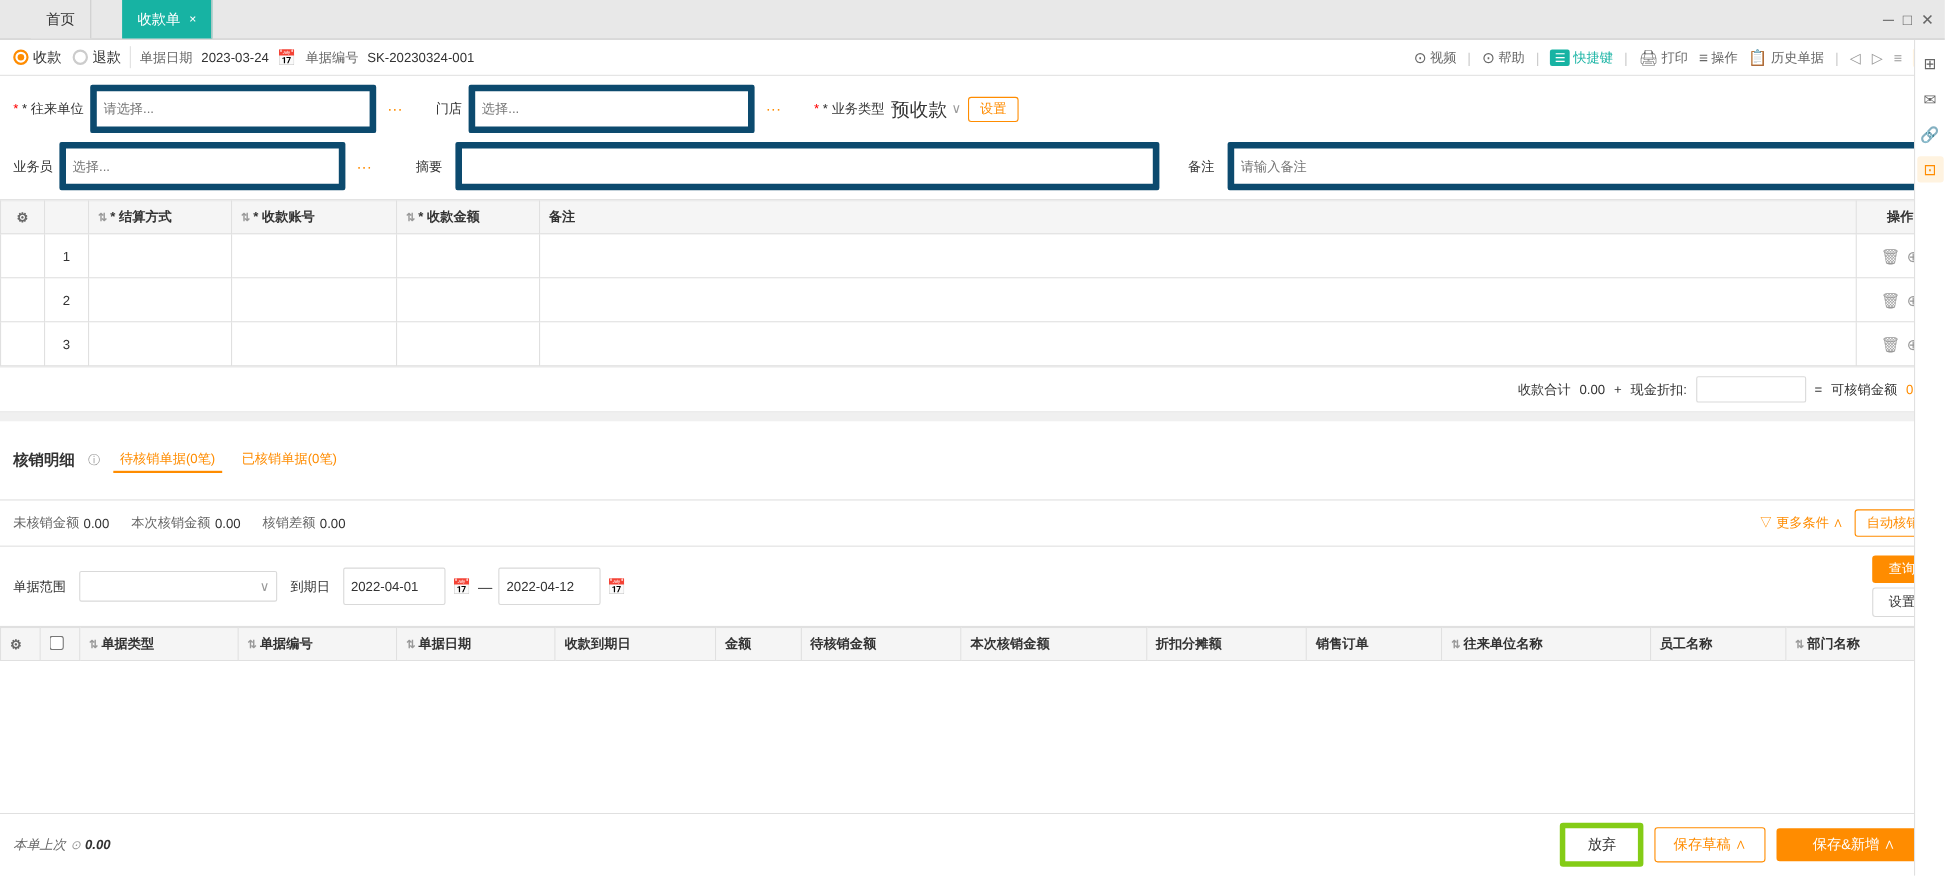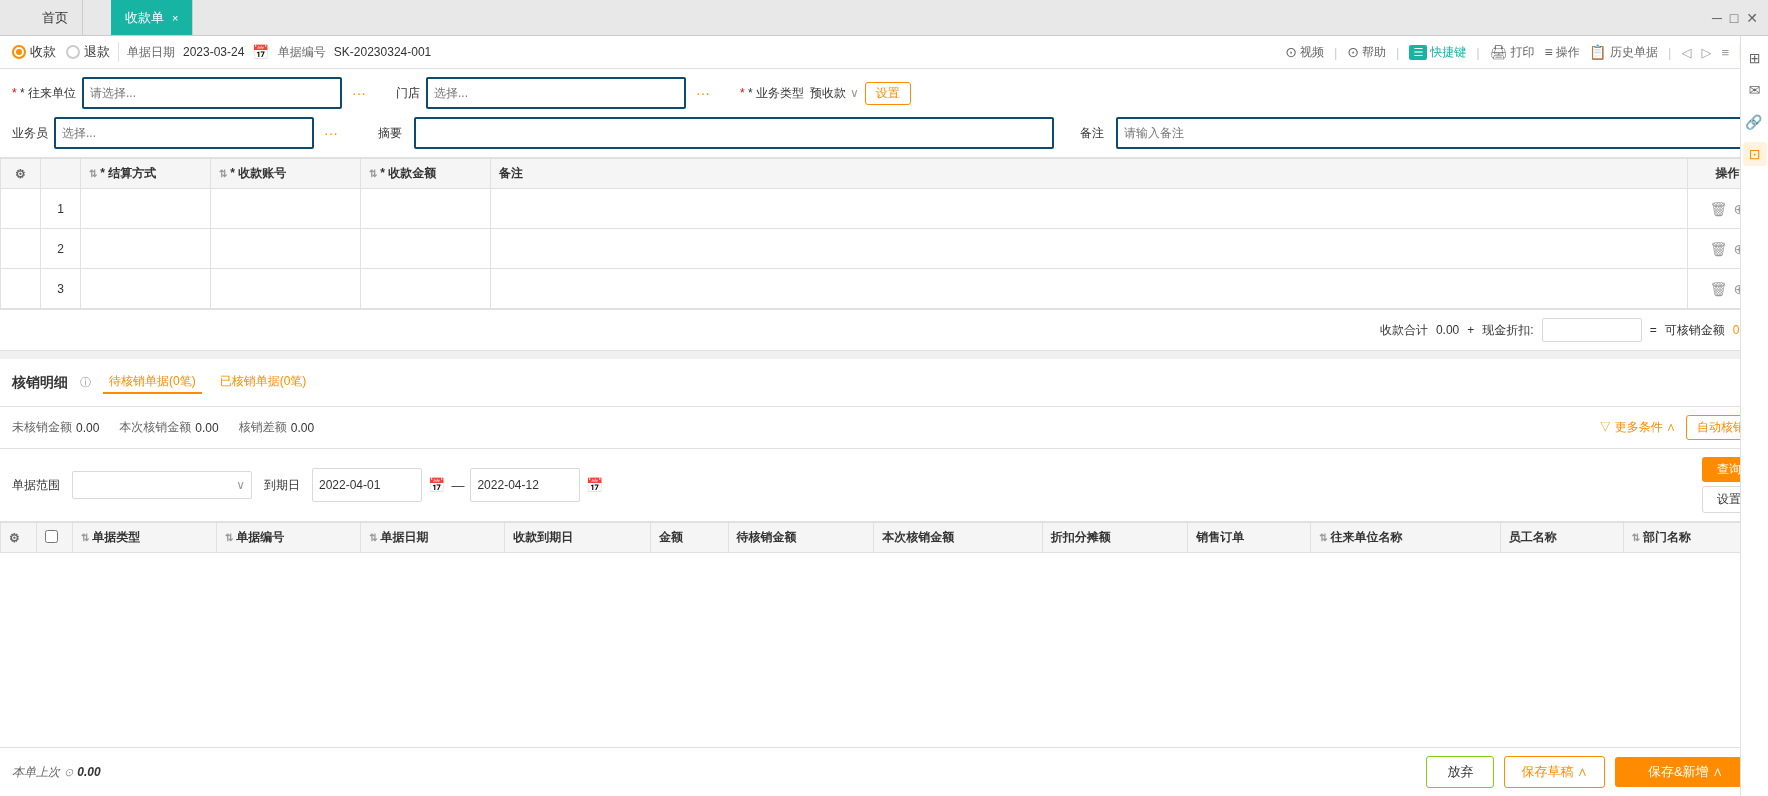--- a/index.html
+++ b/index.html
@@ -48,28 +48,28 @@
 
     
     .form-section {
       background: #fff; padding: 8px 12px; border-bottom: 1px solid #e0e0e0;
     }
     .form-row { display: flex; align-items: center; gap: 6px; margin-bottom: 8px; }
     .form-row:last-child { margin-bottom: 0; }
     .form-label { color: #333; font-size: 12px; white-space: nowrap; }
     .form-label.required::before { content: '* '; color: #f00; }
     .form-input {
-      flex: 1; height: 32px; border: 2px solid #0c4a6e; border-radius: 2px;
+      flex: 1; height: 44px; border: 6px solid #0c4a6e; border-radius: 2px;
       padding: 0 6px; font-size: 12px; color: #999; outline: none;
     }
     .form-dots { color: #ff8c00; cursor: pointer; font-size: 14px; padding: 0 4px; }
     .business-type-select {
       display: flex; align-items: center; gap: 4px;
     }
-    .business-type-value { font-size: 12px; color: #333; }
+    .business-type-value { font-size: 17px; color: #333; }
     .business-type-arrow { color: #999; font-size: 12px; cursor: pointer; }
 
     
     .table-section { background: #fff; flex: none; }
     .table-wrap { overflow: auto; }
     table { width: 100%; border-collapse: collapse; }
     th {
       background: #f5f5f5; border: 1px solid #e0e0e0; padding: 6px 8px;
       font-size: 12px; color: #333; text-align: left; white-space: nowrap;
     }
@@ -99,21 +99,21 @@
     .summary-orange { color: #ff8c00; }
     .summary-input {
       width: 100px; height: 24px; border: 1px solid #d9d9d9;
       border-radius: 2px; padding: 0 4px; font-size: 12px; text-align: right;
     }
     .summary-eq { color: #333; }
 
     
     .verify-section { background: #fff; margin-top: 8px; flex: 1; overflow: auto; }
     .verify-header {
-      display: flex; align-items: center; padding: 12px 12px;
+      display: flex; align-items: center; padding: 24px 12px;
       border-bottom: 1px solid #e0e0e0; gap: 12px;
     }
     .verify-title { font-size: 14px; color: #333; font-weight: bold; }
     .verify-tab {
       font-size: 12px; color: #ff8c00; cursor: pointer; padding: 2px 6px;
       border-bottom: 2px solid transparent;
     }
     .verify-tab.active { border-bottom-color: #ff8c00; text-align: center; }
     .verify-stats {
       display: flex; align-items: center; padding: 8px 12px; gap: 20px;
@@ -135,21 +135,21 @@
     .filter-label { color: #333; font-size: 12px; white-space: nowrap; }
     .filter-select {
       display: flex; align-items: center; border: 1px solid #d9d9d9;
       border-radius: 2px; padding: 0 6px; height: 28px; min-width: 180px; cursor: pointer;
     }
     .filter-select-text { flex: 1; font-size: 12px; color: #999; }
     .filter-select-arrow { color: #999; font-size: 12px; }
     .filter-date { display: flex; align-items: center; gap: 6px; }
     .date-input {
       height: 28px; border: 1px solid #d9d9d9; border-radius: 2px;
-      padding: 16px 6px; font-size: 12px; color: #333; width: 110px;
+      padding: 16px 6px; font-size: 12px; color: #333; width: 93px;
     }
     .date-icon { color: #17b3a3; cursor: pointer; font-size: 14px; }
     .btn-query {
       background: #ff8c00; border: none; color: #fff;
       border-radius: 3px; padding: 4px 14px; font-size: 12px; cursor: pointer;
     }
     .btn-settings2 {
       background: #fff; border: 1px solid #d9d9d9; color: #333;
       border-radius: 3px; padding: 4px 14px; font-size: 12px; cursor: pointer;
     }
@@ -167,21 +167,21 @@
     .bottom-bar {
       display: flex; align-items: center; background: #fff;
       padding: 8px 12px; border-top: 1px solid #e0e0e0;
       position: fixed; bottom: 0; left: 0; right: 0;
     }
     .bottom-info { display: flex; align-items: center; gap: 4px; font-size: 12px; font-style: italic; }
     .bottom-info-label { color: #666; }
     .bottom-info-value { color: #333; font-weight: bold; }
     .bottom-actions { margin-left: auto; display: flex; align-items: center; gap: 10px; }
     .btn-abandon {
-      background: #fff; border: 1px solid #84cc16; color: #333;
+      background: #fff; border: 5px solid #84cc16; color: #333;
       border-radius: 3px; padding: 6px 20px; font-size: 13px; cursor: pointer;
     }
     .btn-save-draft {
       background: #fff; border: 1px solid #ff8c00; color: #ff8c00;
       border-radius: 3px; padding: 6px 16px; font-size: 13px; cursor: pointer;
       display: flex; align-items: center; gap: 4px;
     }
     .btn-save-new {
       background: #ff8c00; border: none; color: #fff;
       border-radius: 3px; padding: 6px 33px; font-size: 13px; cursor: pointer;

